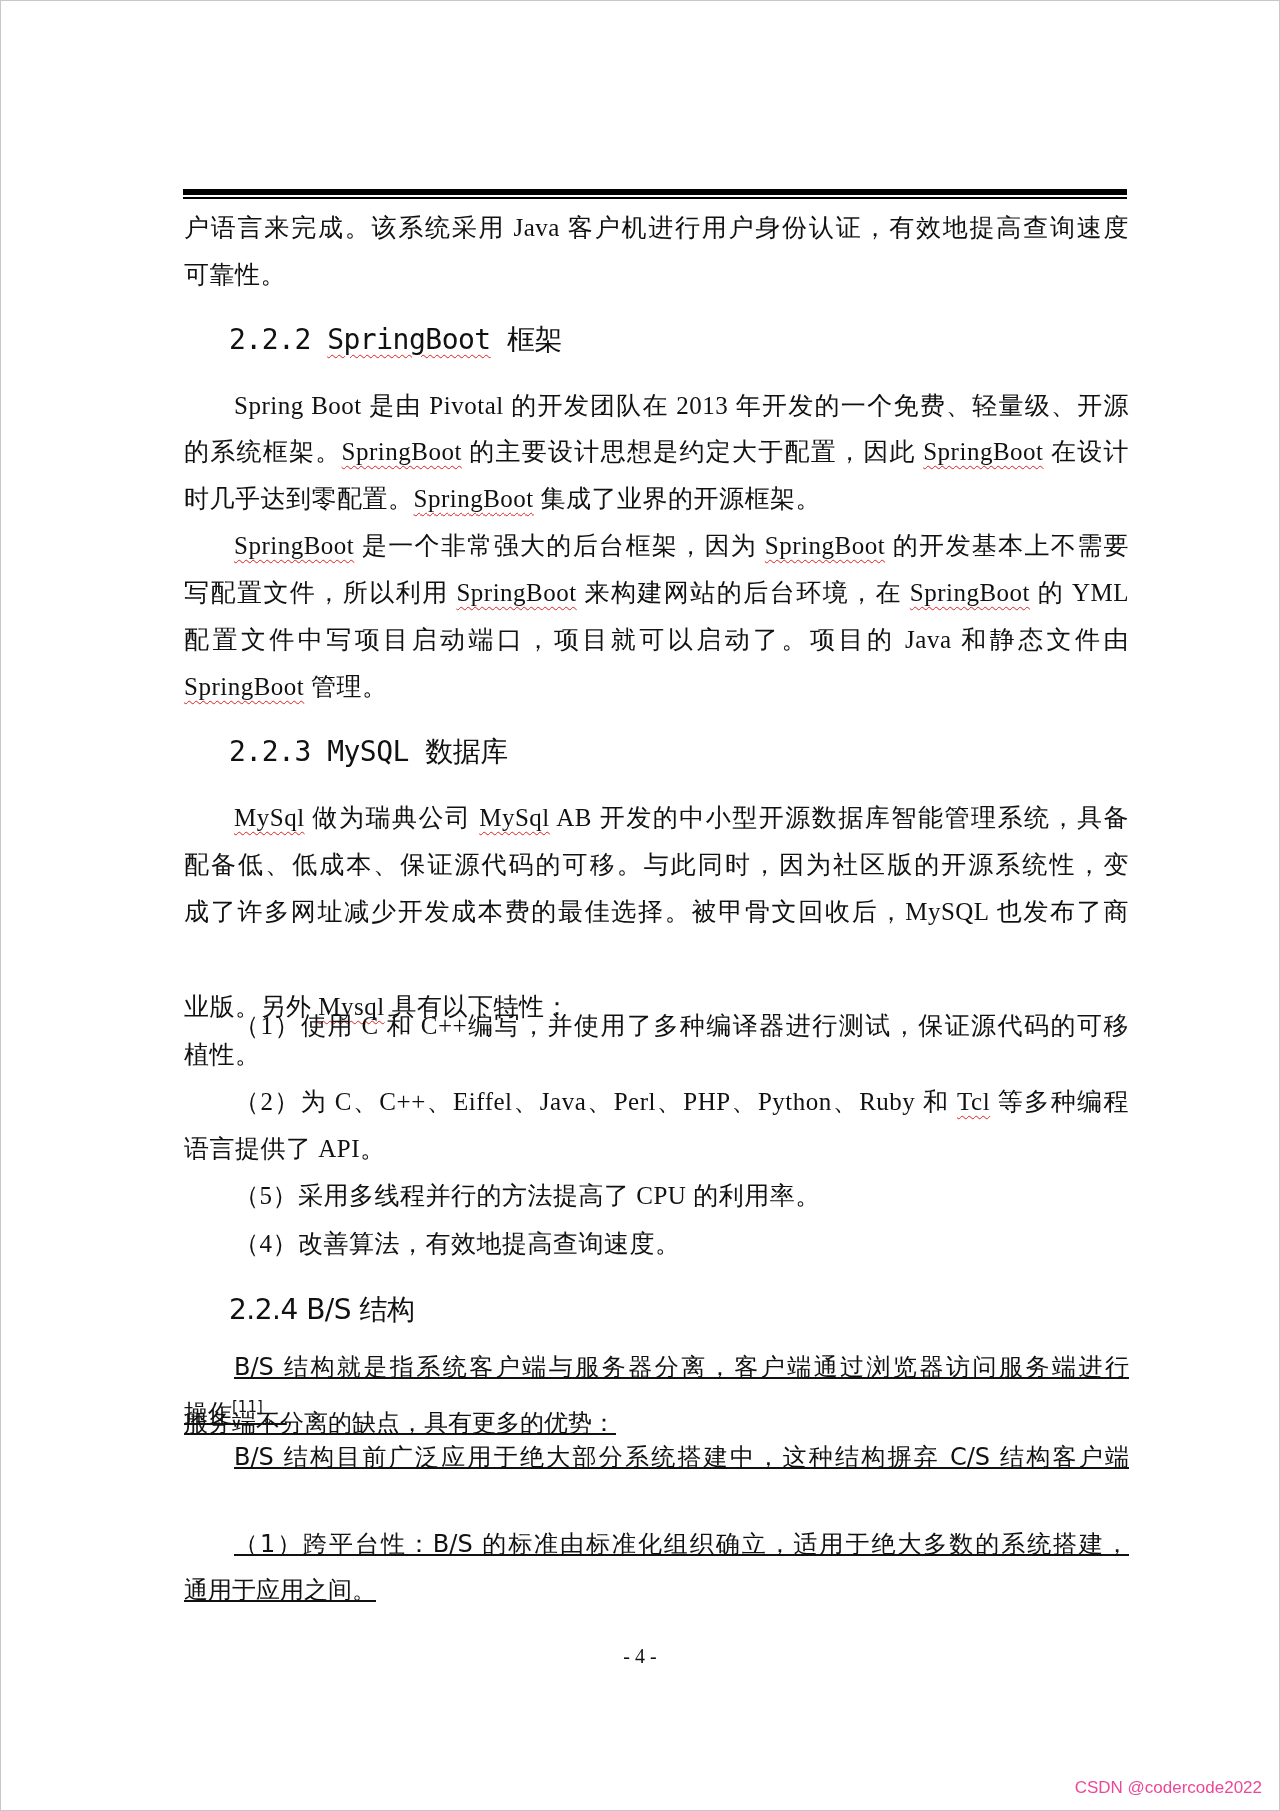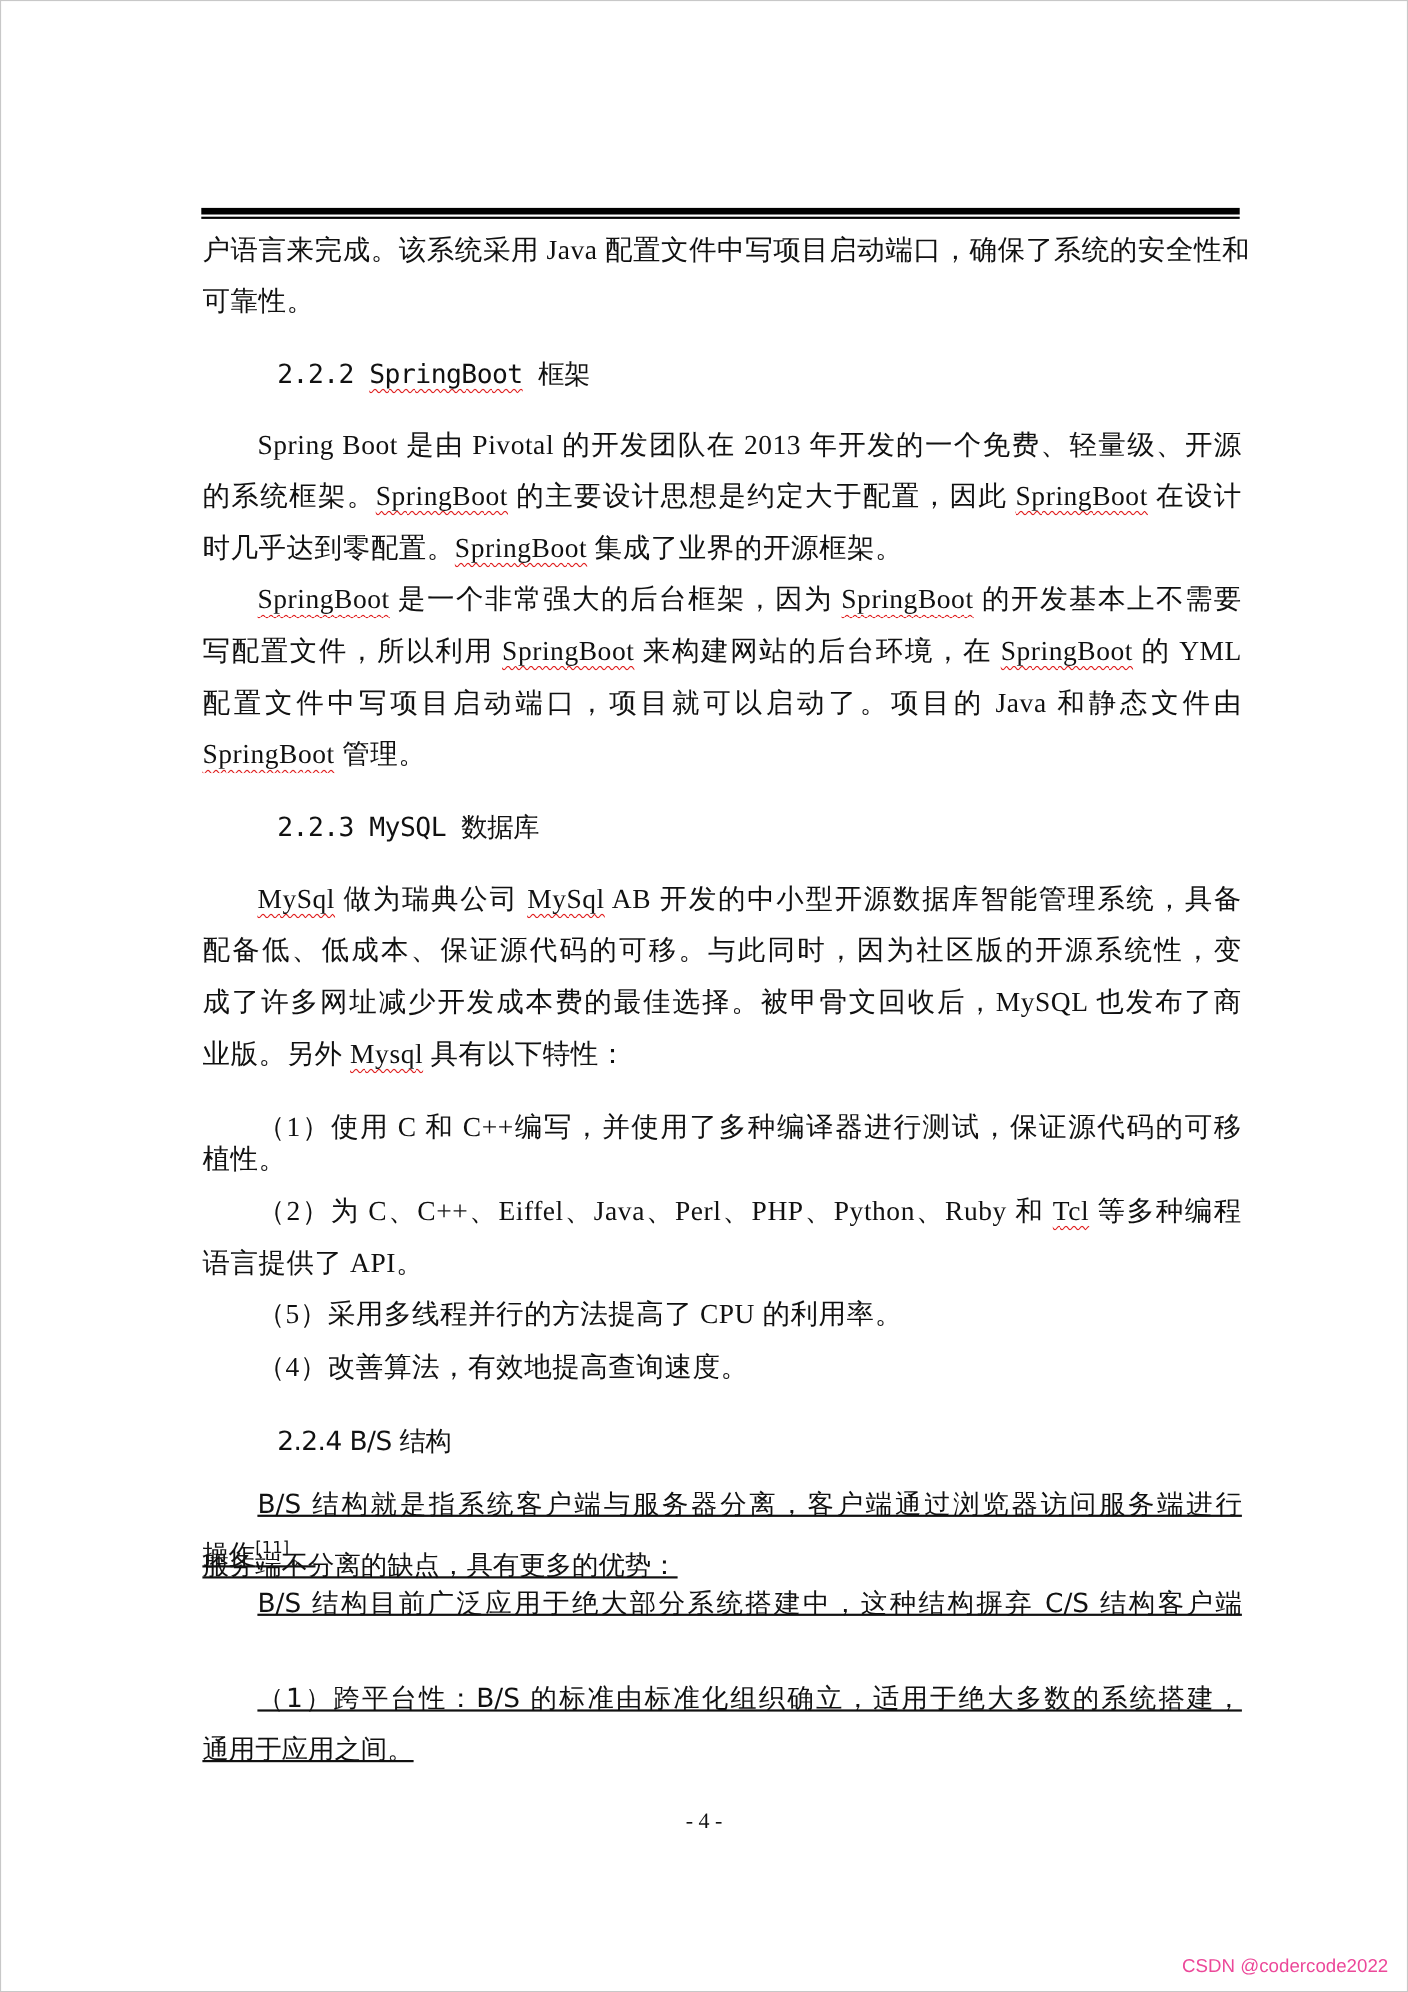--- a/index.html
+++ b/index.html
@@ -14,21 +14,21 @@
   .rule-thick { position: absolute; left: 183px; top: 189px; width: 944px; height: 6px; background: #000; }
   .rule-thin  { position: absolute; left: 183px; top: 197px; width: 944px; height: 2px; background: #000; }
   .line {
     position: absolute; left: 184px; width: 945px; height: 30px; line-height: 30px;
     font-size: 25px; white-space: nowrap; text-align: justify; text-align-last: justify;
     letter-spacing: 0.5px;
   }
   .line.last { text-align-last: left; }
   .line.indent { left: 234px; width: 895px; }
   .heading {
-    position: absolute; left: 252px; height: 30px; line-height: 30px; font-size: 24px;
+    position: absolute; left: 229px; height: 30px; line-height: 30px; font-size: 28px;
     font-family: "DejaVu Sans Mono", "Liberation Mono", monospace; white-space: nowrap; letter-spacing: -0.5px;
   }
   .sans { font-family: "DejaVu Sans", "Liberation Sans", sans-serif; font-size: 24px; letter-spacing: 0; text-decoration: underline; }
   .heading.sans-h { font-family: "DejaVu Sans", "Liberation Sans", sans-serif; }
   .squiggle {
     text-decoration: underline wavy #e02020; text-decoration-thickness: 1px; text-underline-offset: 5px;
   }
   sup { font-size: 15px; line-height: 0; }
   .page-number {
     position: absolute; left: 0; width: 1280px; top: 1643px; text-align: center;
@@ -40,21 +40,21 @@
   }
 </style>
 </head>
 <body>
 
 <div class="page-border"></div>
 
 <div class="rule-thick"></div>
 <div class="rule-thin"></div>
 
-<div class="line" style="top:213px">户语言来完成。该系统采用 Java 配置文件中写项目启动端口，确保了系统的安全性和</div>
+<div class="line" style="top:213px">户语言来完成。该系统采用 Java 客户机进行用户身份认证，有效地提高查询速度</div>
 <div class="line last" style="top:260px">可靠性。</div>
 
 <div class="heading" style="top:325px">
   <span>2.2.2</span>
   <span class="squiggle">SpringBoot</span>
   <span>框架</span>
 </div>
 
 <div class="line indent" style="top:391px">Spring Boot 是由 Pivotal 的开发团队在 2013 年开发的一个免费、轻量级、开源</div>
 <div class="line" style="top:437px">的系统框架。<span class="squiggle">SpringBoot</span> 的主要设计思想是约定大于配置，因此 <span class="squiggle">SpringBoot</span> 在设计</div>
@@ -67,21 +67,21 @@
 
 <div class="heading" style="top:737px">
   <span>2.2.3</span>
   <span>MySQL</span>
   <span>数据库</span>
 </div>
 
 <div class="line indent" style="top:803px"><span class="squiggle">MySql</span> 做为瑞典公司 <span class="squiggle">MySql</span> AB 开发的中小型开源数据库智能管理系统，具备</div>
 <div class="line" style="top:850px">配备低、低成本、保证源代码的可移。与此同时，因为社区版的开源系统性，变</div>
 <div class="line" style="top:897px">成了许多网址减少开发成本费的最佳选择。被甲骨文回收后，MySQL 也发布了商</div>
-<div class="line last" style="top:944px">业版。另外 <span class="squiggle">Mysql</span> 具有以下特性：</div>
+<div class="line last" style="top:992px">业版。另外 <span class="squiggle">Mysql</span> 具有以下特性：</div>
 
 <div class="line indent" style="top:1011px">（1）使用 C 和 C++编写，并使用了多种编译器进行测试，保证源代码的可移</div>
 <div class="line last" style="top:1040px">植性。</div>
 
 <div class="line indent" style="top:1087px">（2）为 C、C++、Eiffel、Java、Perl、PHP、Python、Ruby 和 <span class="squiggle">Tcl</span> 等多种编程</div>
 <div class="line last" style="top:1134px">语言提供了 API。</div>
 
 <div class="line indent last" style="top:1181px">（5）采用多线程并行的方法提高了 CPU 的利用率。</div>
 <div class="line indent last" style="top:1229px">（4）改善算法，有效地提高查询速度。</div>
 

